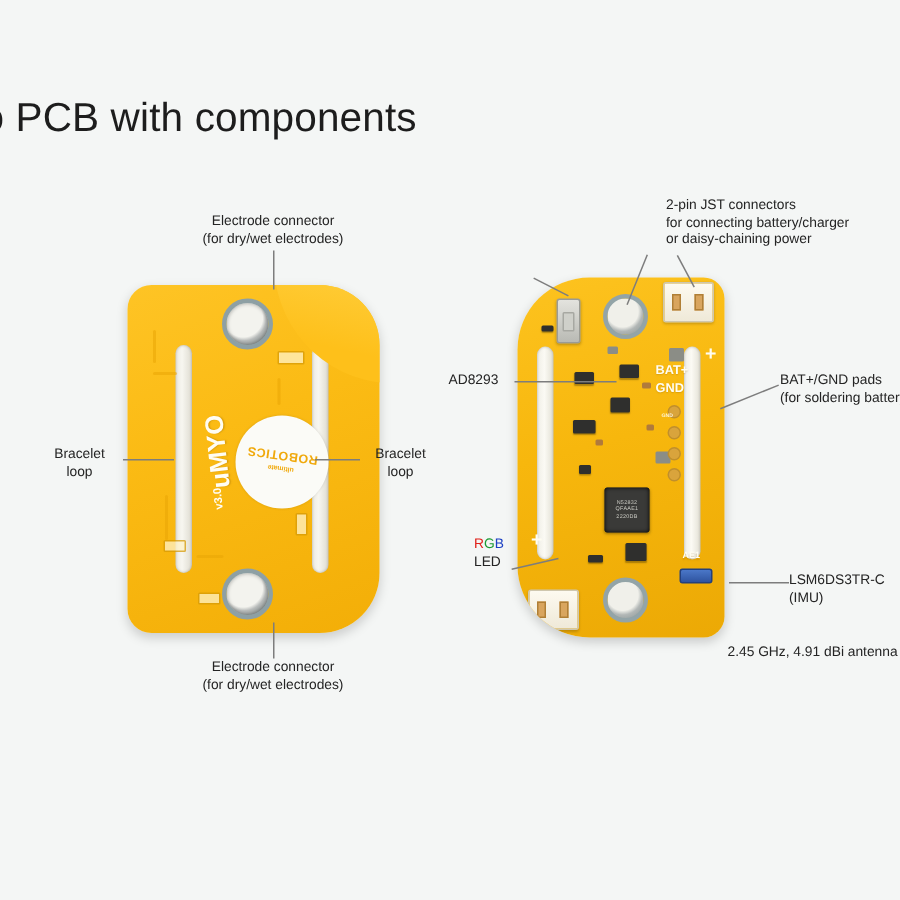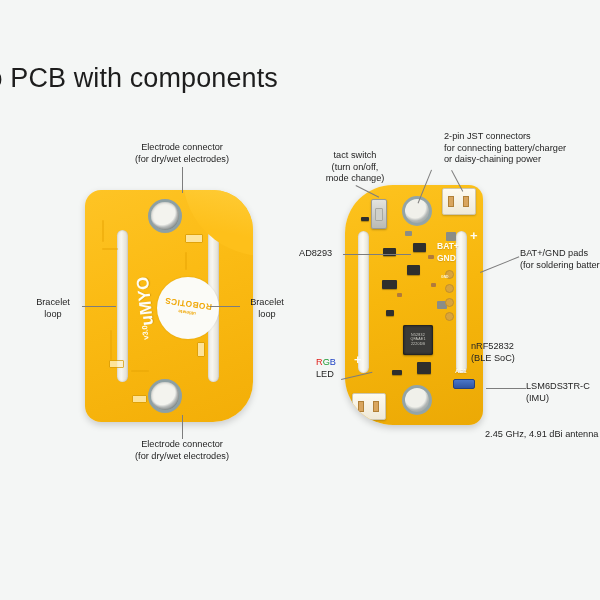--- a/index.html
+++ b/index.html
@@ -230,25 +230,20 @@
     <div class="ant" style="left:108px;top:194px;"></div>
 
     <div class="silk" style="left:92px;top:56px;font-size:8.5px;">BAT+</div>
     <div class="silk" style="left:92px;top:68px;font-size:8.5px;">GND</div>
     <div class="silk-sm" style="left:96px;top:90px;">GND</div>
     <div class="silk" style="left:110px;top:183px;font-size:6px;">AE1</div>
     <div class="plus" style="left:125px;top:44px;">+</div>
     <div class="plus" style="left:9px;top:168px;">+</div>
   </div>
 
-  <div class="callout c-center" style="left:303px;top:150px;width:104px;">
-    <span class="l">tact switch</span>
-    <span class="l">(turn on/off,</span>
-    <span class="l">mode change)</span>
-  </div>
   <div class="lead" style="left:356px;top:185px;width:26px;transform:rotate(27deg);"></div>
 
   <div class="callout c-left" style="left:444px;top:131px;width:160px;">
     <span class="l">2-pin JST connectors</span>
     <span class="l">for connecting battery/charger</span>
     <span class="l">or daisy-chaining power</span>
   </div>
   <div class="lead" style="left:452px;top:170px;width:24px;transform:rotate(62deg);"></div>
   <div class="lead" style="left:432px;top:170px;width:36px;transform:rotate(112deg);"></div>
 
@@ -262,24 +257,20 @@
     <span class="l">(for soldering battery)</span>
   </div>
   <div class="lead" style="left:480px;top:272px;width:42px;transform:rotate(-22deg);"></div>
 
   <div class="callout c-left" style="left:316px;top:357px;width:46px;">
     <span class="l"><span class="rgb-r">R</span><span class="rgb-g">G</span><span class="rgb-b">B</span></span>
     <span class="l">LED</span>
   </div>
   <div class="lead" style="left:341px;top:379px;width:32px;transform:rotate(-13deg);"></div>
 
-  <div class="callout c-left" style="left:471px;top:341px;width:80px;">
-    <span class="l">nRF52832</span>
-    <span class="l">(BLE SoC)</span>
-  </div>
 
   <div class="callout c-left" style="left:526px;top:381px;width:90px;">
     <span class="l">LSM6DS3TR-C</span>
     <span class="l">(IMU)</span>
   </div>
   <div class="lead" style="left:486px;top:388px;width:40px;"></div>
 
   <div class="callout c-left" style="left:485px;top:429px;width:120px;">
     <span class="l">2.45 GHz, 4.91 dBi antenna</span>
   </div>

